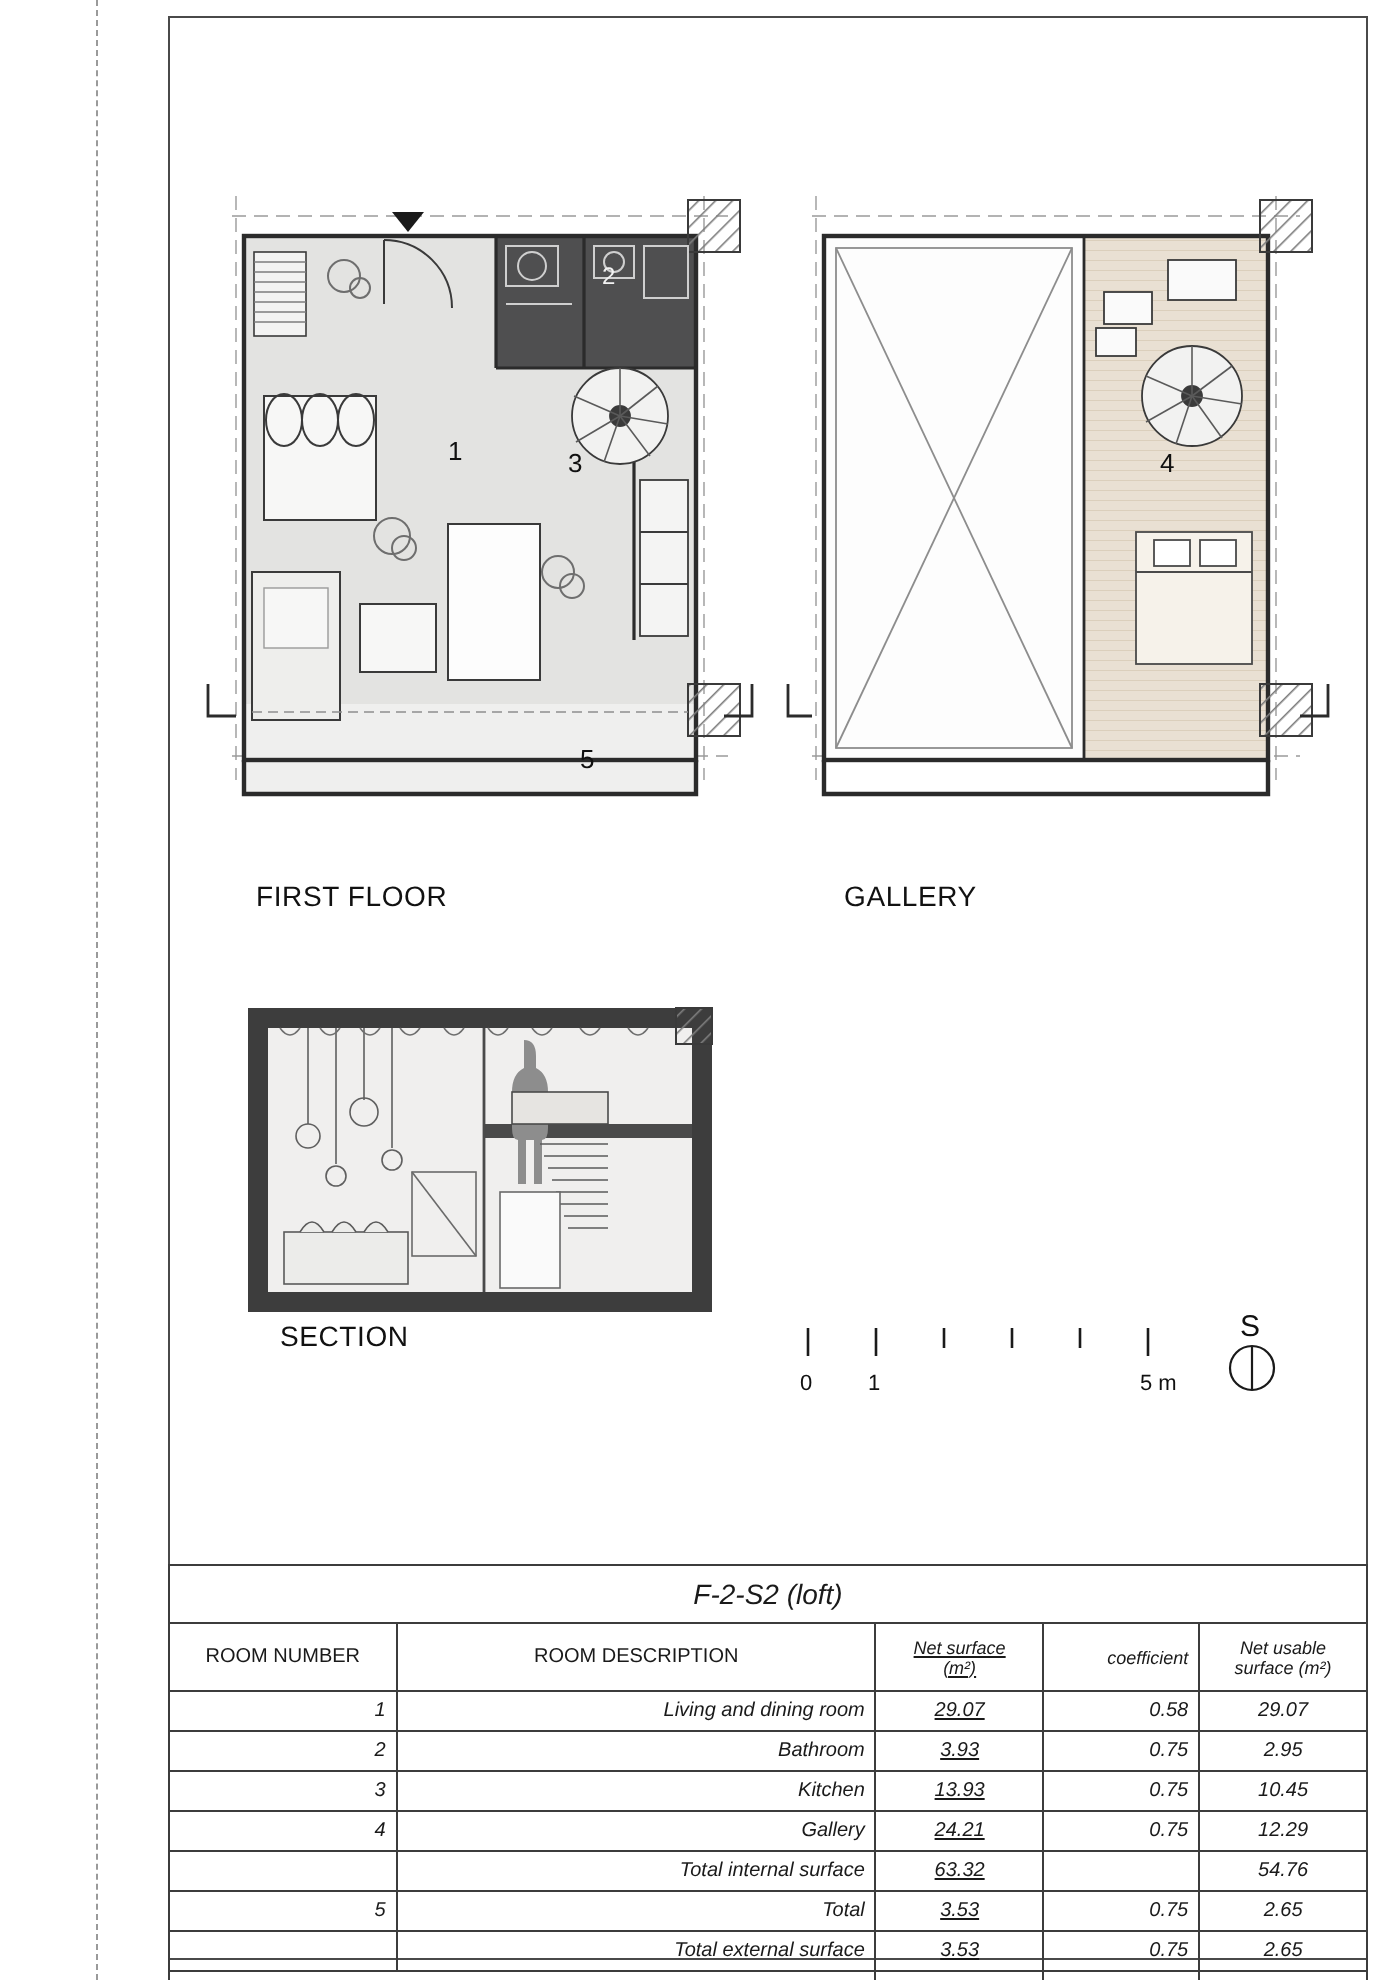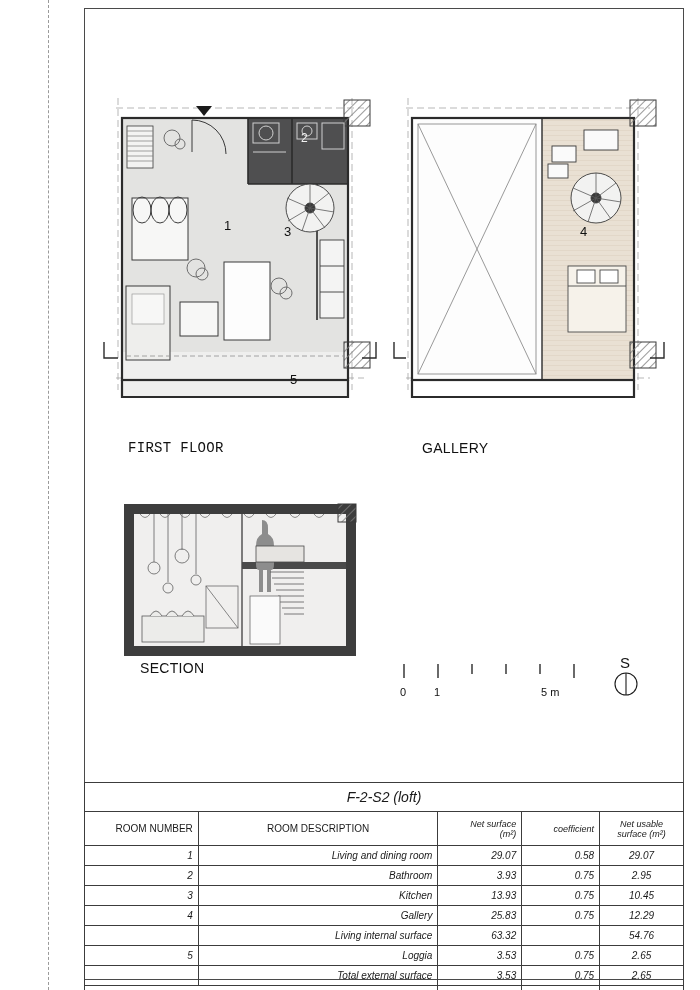--- a/index.html
+++ b/index.html
@@ -15,21 +15,21 @@
   .scalebar{position:absolute;left:400px;top:664px;width:185px;height:30px;}
   .scale-num{position:absolute;font-size:11px;color:#111;}
   .north{position:absolute;left:608px;top:652px;width:46px;height:48px;}
   
   .tbl-wrap{position:absolute;left:84px;top:782px;width:600px;}
   table{border-collapse:collapse;width:100%;font-size:10px;}
   table td,table th{border:1px solid #3c3c3c;padding:2px 5px;height:15px;}
   .tbl-title{font-style:italic;font-size:14px;text-align:center;font-weight:normal;padding:6px 0;}
   .col-num{width:19%;text-align:right;font-style:italic;}
   .col-desc{width:40%;text-align:right;font-style:italic;}
-  .col-net{width:14%;text-align:right;font-style:italic;}
+  .col-net{width:14%;text-align:center;font-style:italic;text-decoration:underline;}
   .col-coef{width:13%;text-align:right;font-style:italic;}
   .col-use{width:14%;text-align:center;font-style:italic;}
   thead td{font-style:normal;text-align:center;font-size:10px;}
   .hdr-small{font-style:italic;font-size:9px;}
   .total-row td{font-style:italic;}
   .grand td{font-style:italic;font-size:11px;}
 </style>
 </head>
 <body>
 
@@ -152,21 +152,21 @@
         <path d="M8 252 L8 268 L22 268"></path>
         <path d="M280 252 L280 268 L266 268"></path>
       </g>
 
       <text x="128" y="140" font-family="Liberation Sans, sans-serif" font-size="13" fill="#111">1</text>
       <text x="205" y="52" font-family="Liberation Sans, sans-serif" font-size="12" fill="#f2f2f2">2</text>
       <text x="188" y="146" font-family="Liberation Sans, sans-serif" font-size="13" fill="#111">3</text>
       <text x="194" y="294" font-family="Liberation Sans, sans-serif" font-size="13" fill="#111">5</text>
     </svg>
   </div>
-  <div class="plan-caption" style="left:128px;top:440px;font-family:Liberation Mono, monospace;">FIRST FLOOR</div>
+  <div class="plan-caption" style="left:128px;top:440px;">FIRST FLOOR</div>
 
   <div class="plan" style="left:392px;top:90px;width:275px;height:330px;">
     <svg width="275" height="330" viewBox="0 0 275 330">
       <defs>
         <pattern id="hatchB" width="6" height="6" patternTransform="rotate(45)" patternUnits="userSpaceOnUse">
           <line x1="0" y1="0" x2="0" y2="6" stroke="#7d7d7d" stroke-width="1.6"></line>
         </pattern>
         <pattern id="woodB" width="5" height="5" patternUnits="userSpaceOnUse">
           <rect width="5" height="5" fill="#e9e0d3"></rect>
           <line x1="0" y1="0" x2="5" y2="0" stroke="#d8cbb6" stroke-width=".8"></line>
@@ -313,38 +313,38 @@
         <line x1="38" y1="0" x2="38" y2="14"></line>
         <line x1="72" y1="0" x2="72" y2="10"></line>
         <line x1="106" y1="0" x2="106" y2="10"></line>
         <line x1="140" y1="0" x2="140" y2="10"></line>
         <line x1="174" y1="0" x2="174" y2="14"></line>
       </g>
     </svg>
   </div>
   <div class="scale-num" style="left:400px;top:686px;">0</div>
   <div class="scale-num" style="left:434px;top:686px;">1</div>
-  <div class="scale-num" style="left:541px;top:686px;">5 m</div>
+  <div class="scale-num" style="left:570px;top:686px;">5 m</div>
 
   <div class="north">
     <svg width="46" height="48" viewBox="0 0 46 48">
       <text x="12" y="16" font-family="Liberation Sans, sans-serif" font-size="15" fill="#111">S</text>
       <circle cx="18" cy="32" r="11" fill="none" stroke="#1a1a1a" stroke-width="1.1"></circle>
       <line x1="18" y1="21" x2="18" y2="43" stroke="#1a1a1a" stroke-width="1.1"></line>
     </svg>
   </div>
 
   <div class="tbl-wrap">
     <table>
       <thead>
         <tr>
           <td colspan="5" class="tbl-title">F-2-S2 (loft)</td>
         </tr>
         <tr style="height:34px;">
-          <td class="col-num" style="font-style:normal;">ROOM NUMBER</td>
+          <td class="col-num" style="text-align:center;font-style:normal;">ROOM NUMBER</td>
           <td class="col-desc" style="text-align:center;font-style:normal;">ROOM DESCRIPTION</td>
           <td class="col-net" style="font-style:normal;">
             <div class="hdr-small">Net surface</div>
             <div class="hdr-small">(m²)</div>
           </td>
           <td class="col-coef" style="font-style:normal;">
             <div class="hdr-small">coefficient</div>
           </td>
           <td class="col-use" style="font-style:normal;">
             <div class="hdr-small">Net usable</div>
@@ -370,34 +370,34 @@
         <tr>
           <td class="col-num">3</td>
           <td class="col-desc">Kitchen</td>
           <td class="col-net">13.93</td>
           <td class="col-coef">0.75</td>
           <td class="col-use">10.45</td>
         </tr>
         <tr>
           <td class="col-num">4</td>
           <td class="col-desc">Gallery</td>
-          <td class="col-net">25.83</td>
+          <td class="col-net">24.21</td>
           <td class="col-coef">0.75</td>
           <td class="col-use">12.29</td>
         </tr>
         <tr class="total-row">
           <td class="col-num"></td>
-          <td class="col-desc">Living internal surface</td>
+          <td class="col-desc">Total internal surface</td>
           <td class="col-net">63.32</td>
           <td class="col-coef"></td>
           <td class="col-use">54.76</td>
         </tr>
         <tr>
           <td class="col-num">5</td>
-          <td class="col-desc">Loggia</td>
+          <td class="col-desc">Total</td>
           <td class="col-net">3.53</td>
           <td class="col-coef">0.75</td>
           <td class="col-use">2.65</td>
         </tr>
         <tr class="total-row">
           <td class="col-num"></td>
           <td class="col-desc">Total external surface</td>
           <td class="col-net">3.53</td>
           <td class="col-coef">0.75</td>
           <td class="col-use">2.65</td>

